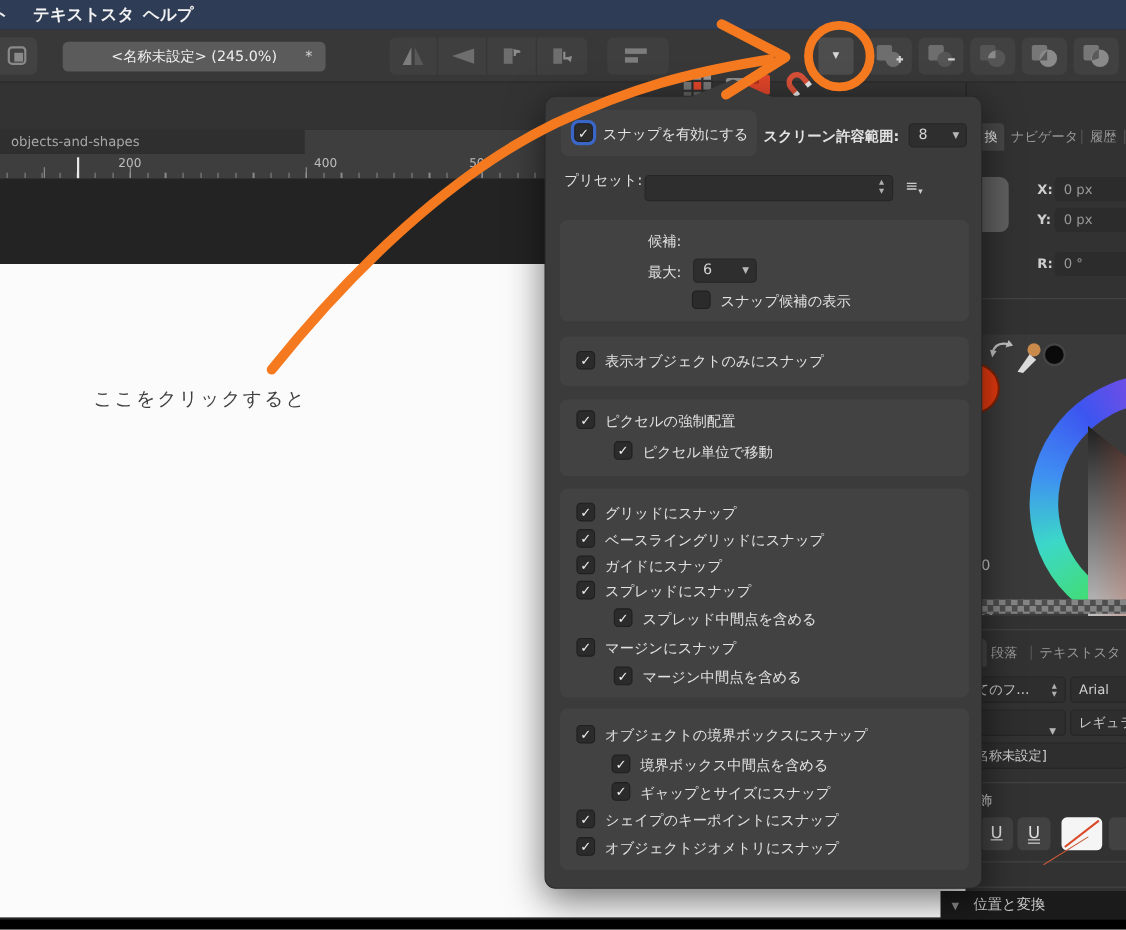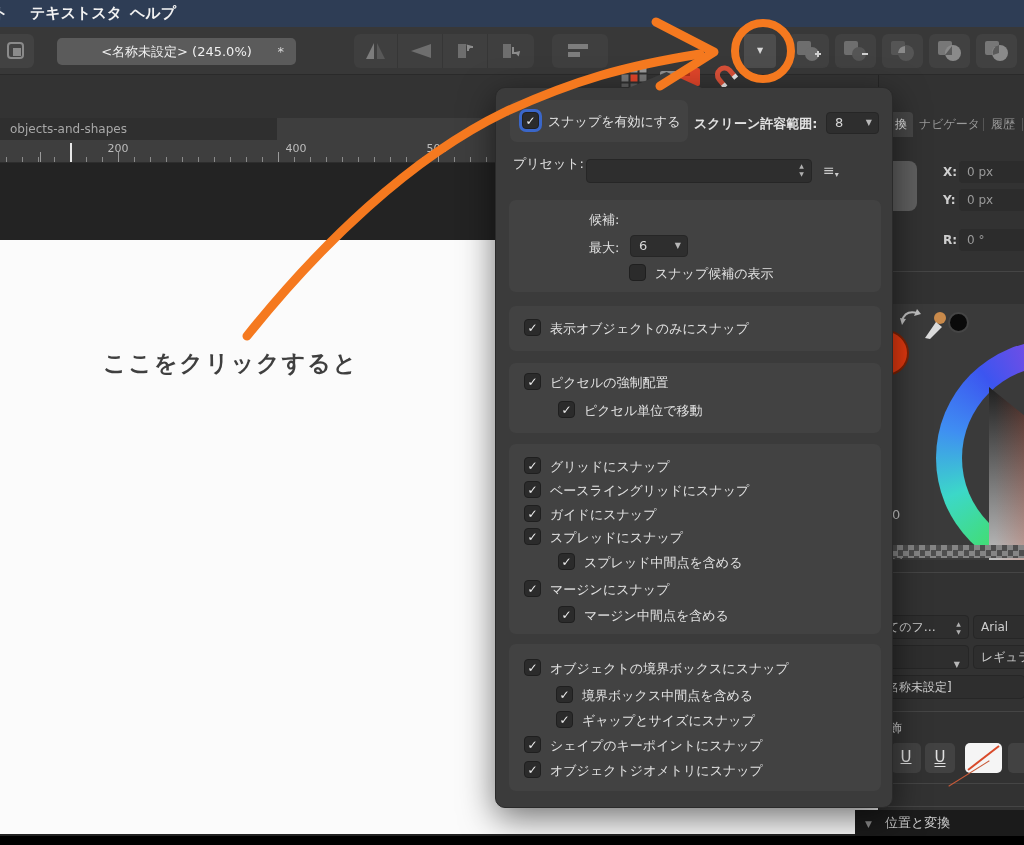--- a/index.html
+++ b/index.html
@@ -38,22 +38,22 @@
            background-image:
              repeating-linear-gradient(90deg,#9a9a9a 0 1px,transparent 1px 160px),
              repeating-linear-gradient(90deg,#8a8a8a 0 1px,transparent 1px 16px);
            background-size:100% 10px,100% 5px;
            background-repeat:repeat-x,repeat-x;
            background-position:left 118px bottom 0px,left 6px bottom 0px; }
   .ruler-num { position:absolute; top:2px; transform:translateX(-50%); color:#bcbcbc; font-size:11px; }
   .ruler-marker { position:absolute; left:70px; top:3px; width:2px; height:19px; background:#e8e8e8; }
   .canvas { left:0; top:163px; width:878px; height:671px; background:#232323; }
   .page { left:0; top:240px; width:878px; height:594px; background:#fbfbfb; }
-  .annot-text { left:103px; top:344px; color:#3f3f3f; font-size:23px; line-height:38px;
-                letter-spacing:2px; z-index:20;font-weight:bold; }
+  .annot-text { left:85px; top:344px; color:#3f3f3f; font-size:17px; line-height:38px;
+                letter-spacing:2px; z-index:20; }
 
   
   .panel { left:495px; top:87px; width:398px; height:721px; background:#3b3b3b;
            border:1px solid #2a2a2a; border-radius:10px; z-index:50;
            box-shadow:0 10px 34px rgba(0,0,0,.55); }
   .panel-notch { position:absolute; left:130px; top:-16px; width:78px; height:17px; background:#3b3b3b;
                  clip-path:polygon(0 100%,52% 0,100% 100%); }
   .gbox { position:absolute; left:13px; width:372px; background:#424242; border-radius:7px; }
   .p-label { position:absolute; color:#e2e2e2; font-size:13px; }
   .combo { position:absolute; background:#2e2e2e; border:1px solid #262626; border-radius:4px;
@@ -408,20 +408,26 @@
     <div class="wheel-hole" style="left:83px;top:62px;width:184px;height:184px"></div>
     <div class="hue-tri" style="left:110px;top:83px;width:150px;height:243px"></div>
 
     <span class="abs" style="left:13px;top:203px;color:#c8c8c8;font-size:13px">0</span>
     <span class="abs" style="left:10px;top:240px;color:#c8c8c8;font-size:14px">度</span>
   </div>
 
   <div class="checker" style="left:13px;top:470px;width:133px;height:13px"></div>
 
   <div class="hline" style="left:0;top:497px;width:146px"></div>
+  <div class="sb-tabs" style="top:506px;height:25px">
+    <span class="sb-tab active" style="left:-6px">字</span>
+    <span class="sb-tab" style="left:16px">段落</span>
+    <span class="sb-sep" style="left:58px"></span>
+    <span class="sb-tab" style="left:60px">テキストスタ</span>
+  </div>
 
   <div class="sb-combo" style="left:0;top:540px;width:90px">
     <span>てのフ…</span>
     <span class="stepper" style="top:4px">
       <span>▲</span><br>
       <span>▼</span>
     </span>
   </div>
   <div class="sb-combo" style="left:94px;top:540px;width:52px;border-radius:4px 0 0 4px">
     <span>Arial</span>

